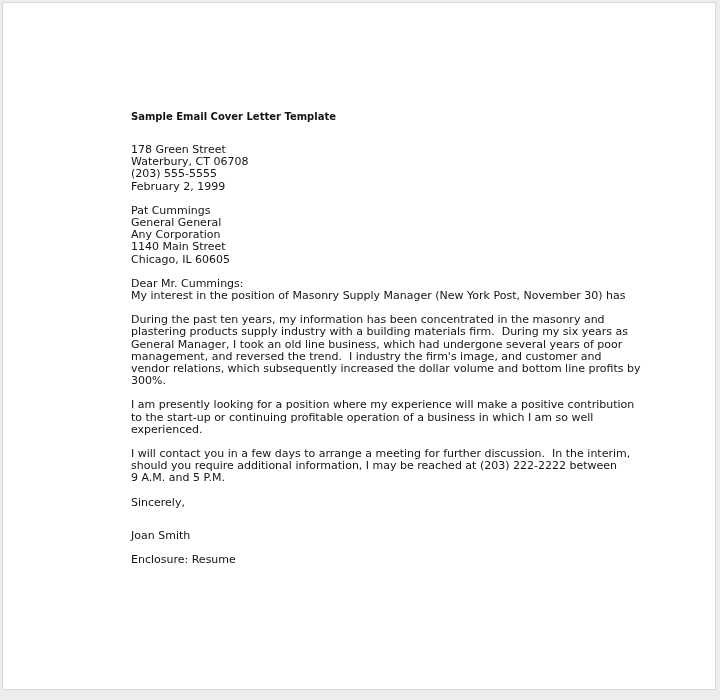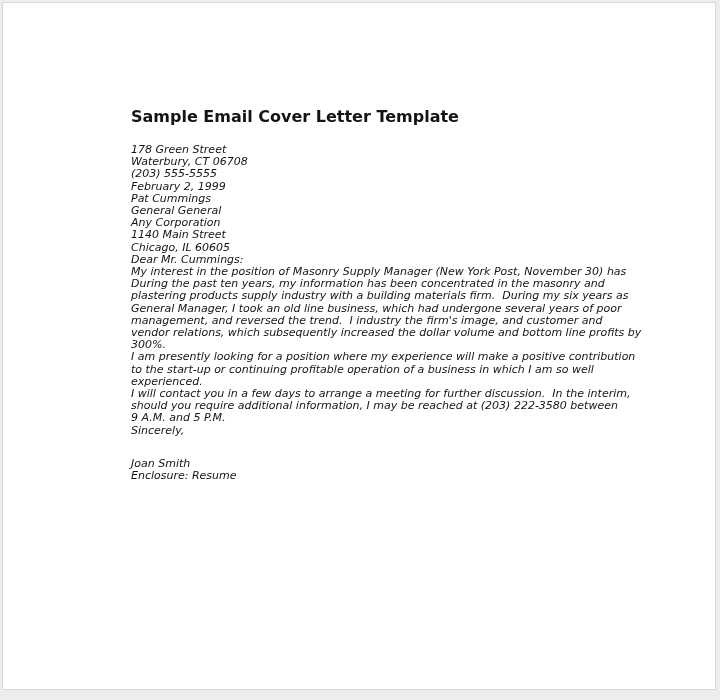--- a/index.html
+++ b/index.html
@@ -24,29 +24,28 @@
   .content {
     position: absolute;
     left: 128px;
     top: 107px;
     right: 30px;
     color: #141414;
     font-size: 11px;
     line-height: 12.2px;
   }
   .title {
-    font-size: 16px;
+    font-size: 10px;
     font-weight: bold;
     line-height: 13px;
     margin: 0 0 21px 0;
     white-space: pre;
   }
   .block {
-    margin: 0 0 0 0;
-    font-style: italic;
+    margin: 12px 0 0 0;
   }
   .block:first-of-type {
     margin-top: 0;
   }
   .line {
     white-space: pre;
   }
   .signature-gap {
     margin-top: 21px;
   }
@@ -88,21 +87,21 @@
           <div class="line">vendor relations, which subsequently increased the dollar volume and bottom line profits by</div>
           <div class="line">300%.</div>
         </div>
         <div class="block">
           <div class="line">I am presently looking for a position where my experience will make a positive contribution</div>
           <div class="line">to the start-up or continuing profitable operation of a business in which I am so well</div>
           <div class="line">experienced.</div>
         </div>
         <div class="block">
           <div class="line">I will contact you in a few days to arrange a meeting for further discussion.  In the interim,</div>
-          <div class="line">should you require additional information, I may be reached at (203) 222-3580 between</div>
+          <div class="line">should you require additional information, I may be reached at (203) 222-2222 between</div>
           <div class="line">9 A.M. and 5 P.M.</div>
         </div>
       </div>
 
     <div class="block line">Sincerely,</div>
 
     <div class="block line signature-gap">Joan Smith</div>
 
     <div class="block line">Enclosure: Resume</div>
 

